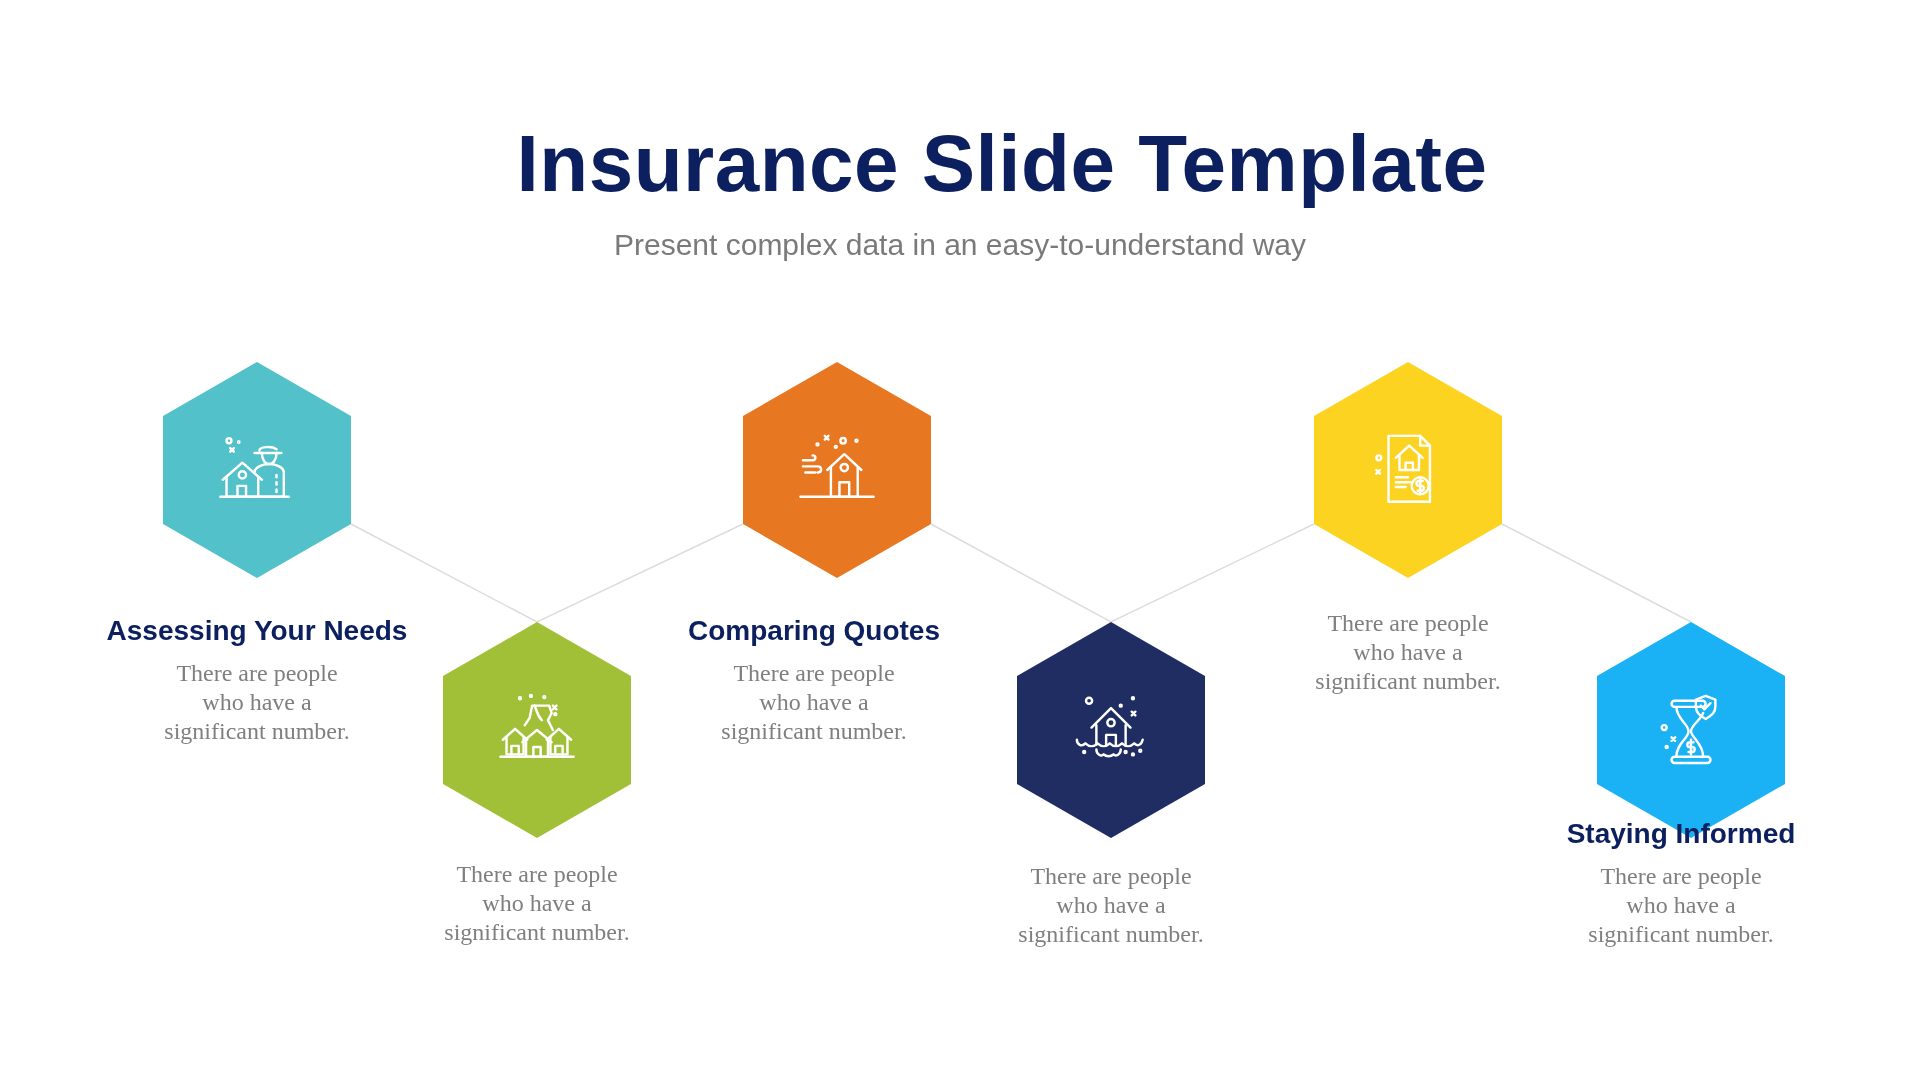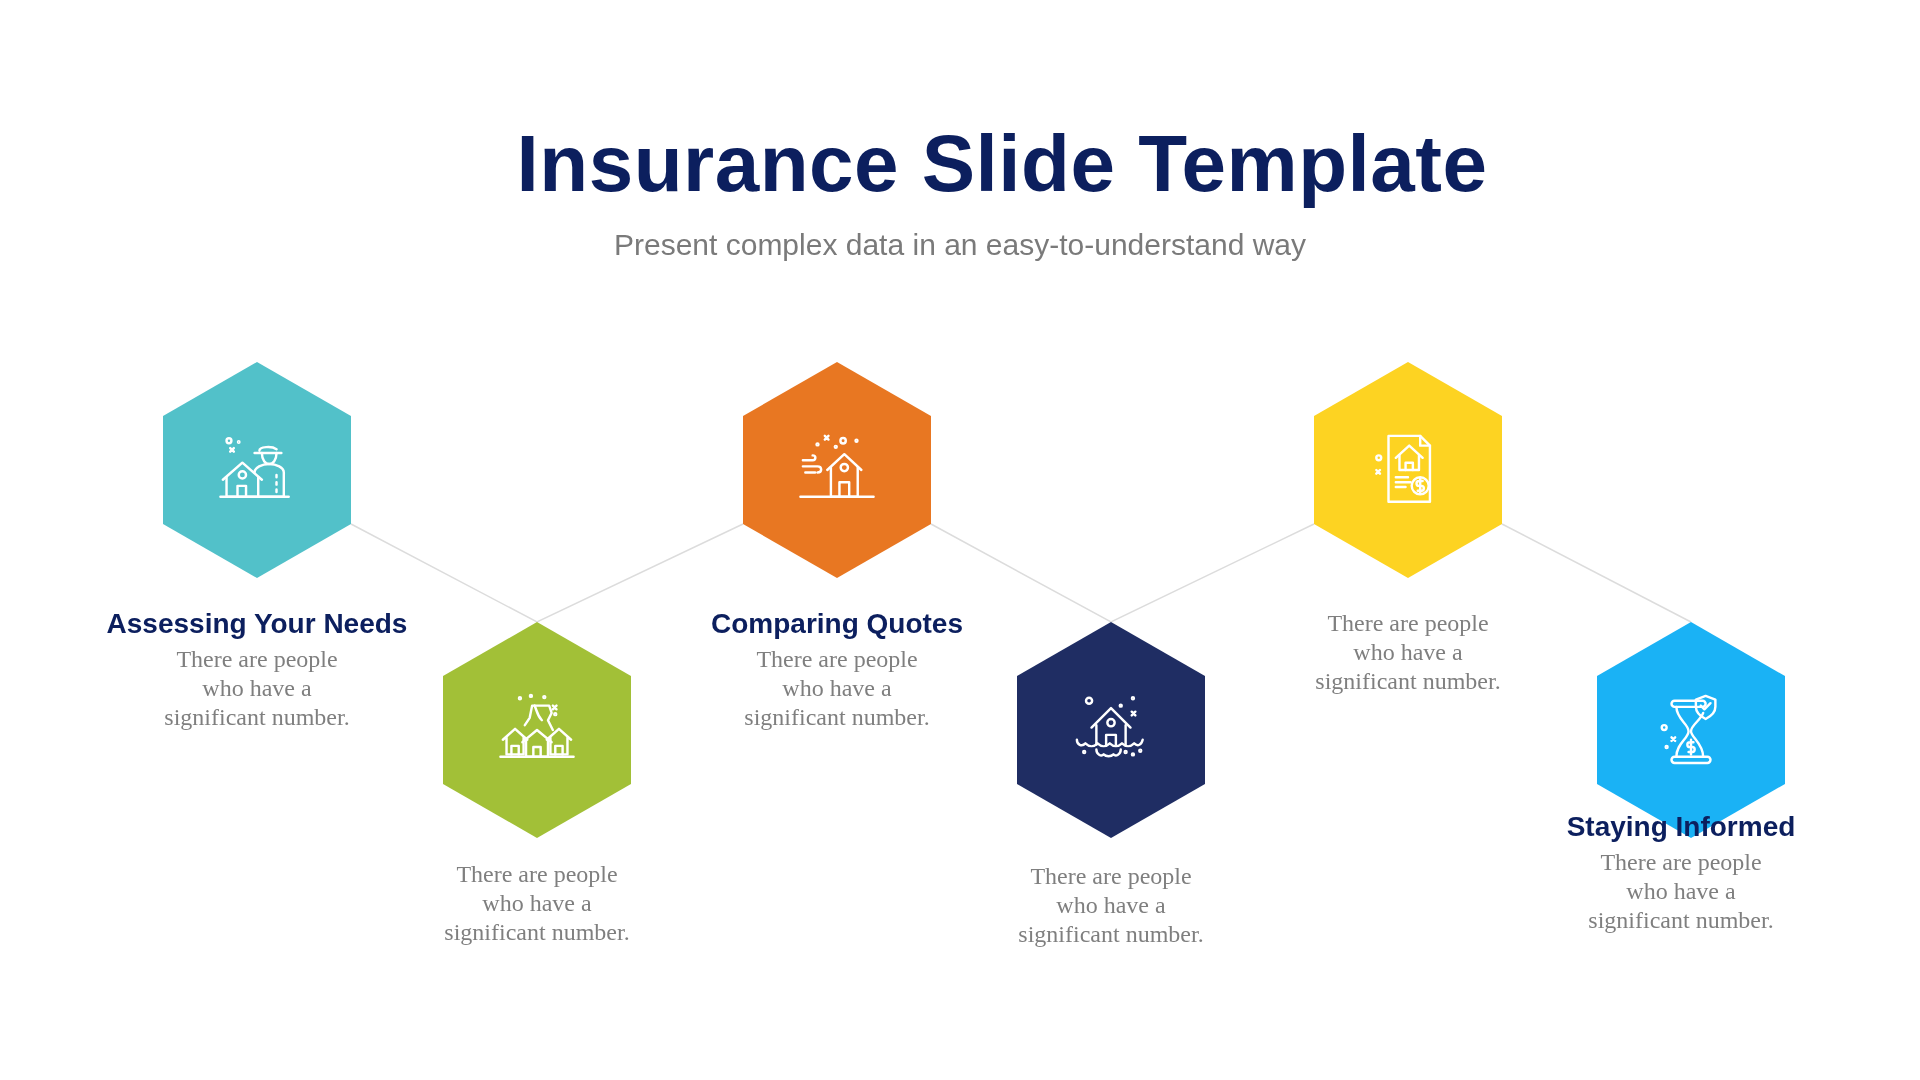--- a/index.html
+++ b/index.html
@@ -3,21 +3,21 @@
 <meta charset="utf-8">
 <style>
   html, body { margin:0; padding:0; }
   body { width:1920px; height:1080px; background:#ffffff; position:relative; overflow:hidden; font-family:"Liberation Sans", sans-serif; }
   .title { position:absolute; left:0; width:1920px; top:118px; text-align:center; font-size:80px; font-weight:700; color:#0c1f5e; letter-spacing:0.5px;padding-left:42px; }
   .subtitle { position:absolute; left:0; width:1920px; top:228px; text-align:center; font-size:30px; color:#7a7a7a; }
   svg.lines { position:absolute; left:0; top:0; }
   .hex { position:absolute; width:188px; height:216px; clip-path:polygon(50% 0%, 100% 25%, 100% 75%, 50% 100%, 0% 75%, 0% 25%); display:flex; align-items:center; justify-content:center; }
   .hex svg { width:78px; height:78px; }
   .card { position:absolute; width:420px; text-align:center; }
-  .card h3 { margin:4px; font-size:28px; font-weight:700; color:#0c1f5e; line-height:34px; white-space:nowrap; }
+  .card h3 { margin:11px; font-size:28px; font-weight:700; color:#0c1f5e; line-height:34px; white-space:nowrap; }
   .card p { margin:4px 0 0 0; font-size:24px; color:#7f7f7f; line-height:29px; }
   .card p span { display:block;font-family:Liberation Serif, serif; }
 </style>
 </head>
 <body>
 
 <div class="title">Insurance Slide Template</div>
 <div class="subtitle">Present complex data in an easy-to-understand way</div>
 
 <svg class="lines" width="1920" height="1080">
@@ -85,21 +85,21 @@
       <circle cx="16" cy="11" r="0.8"></circle>
       <circle cx="31" cy="13" r="0.8"></circle>
     <path d="M4 24h8c3 0 3-4 0-4M4 29h12c4 0 4 5 0 5M6 34h8"></path>
     <path d="M24 32l14-13 14 13"></path>
       <path d="M27 30v24h22V30"></path>
       <circle cx="38" cy="30" r="3"></circle>
       <path d="M34 54V42h8v12"></path>
     <path d="M2 54h60"></path>
   </svg>
 </div>
-<div class="card" style="left:627px; top:603px;">
+<div class="card" style="left:604px; top:603px;">
   <h3>Comparing Quotes</h3>
   <p>
       <span>There are people</span>
       <span>who have a</span>
       <span>significant number.</span>
     </p>
 </div>
 
 <div class="hex" style="left:1017px; top:622px; background:#1f2d63;">
   <svg viewBox="0 0 64 64" fill="none" stroke="#fff" stroke-width="2" stroke-linecap="round" stroke-linejoin="round">

